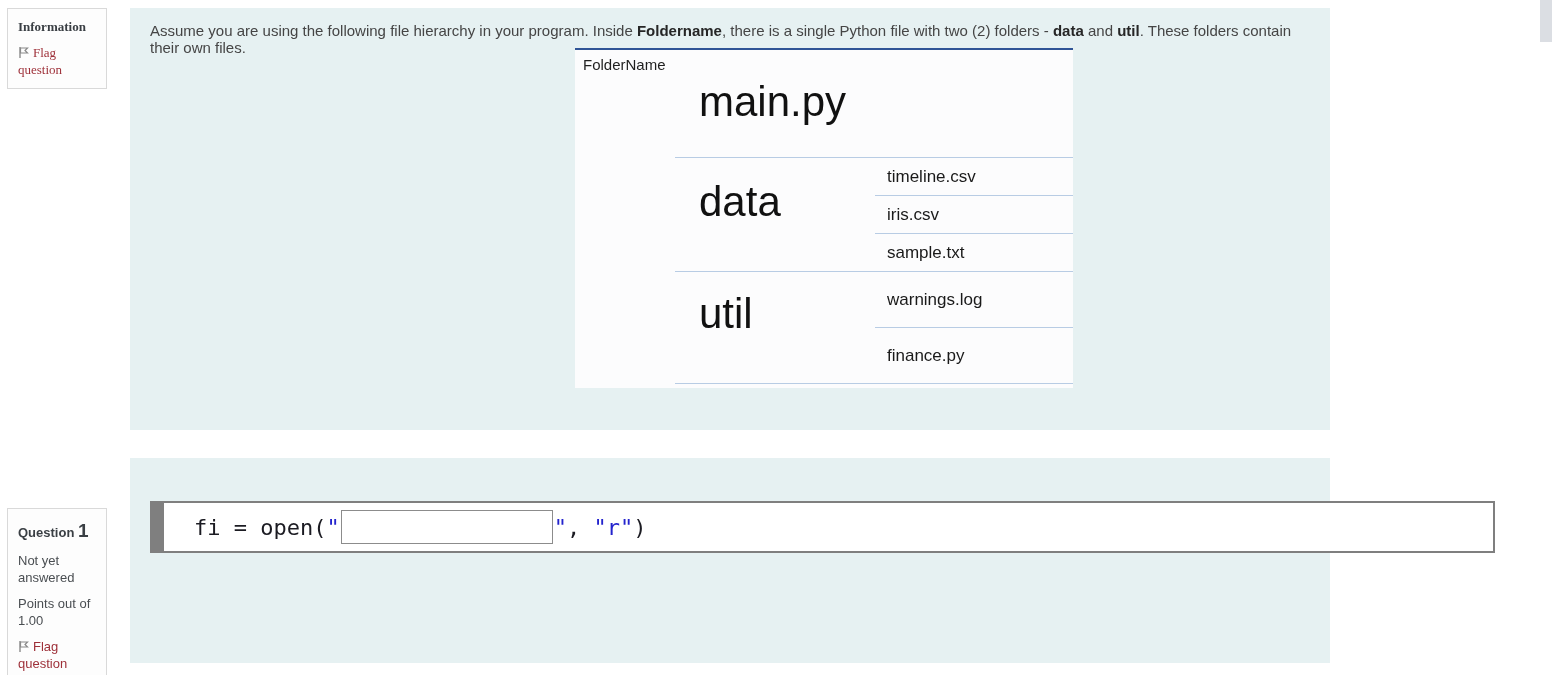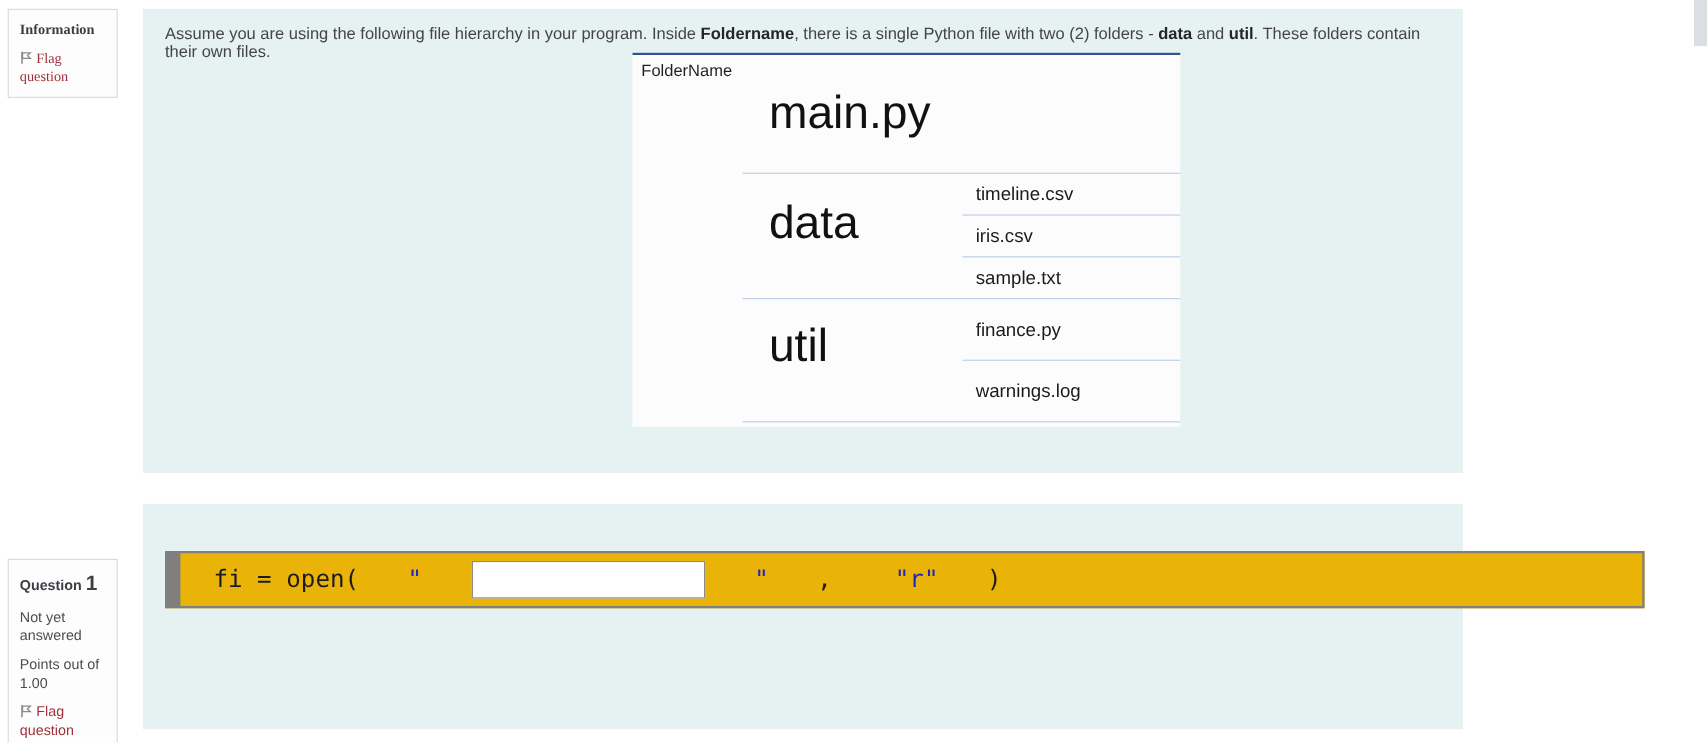--- a/index.html
+++ b/index.html
@@ -41,24 +41,24 @@
   .main-row .big-label { padding-top:2px; }
   .data-row .big-label { padding-top:22px; }
   .util-row .big-label { padding-top:20px; }
   .file-col { flex:1; display:flex; flex-direction:column; }
   .file-row { flex:1; display:flex; align-items:center; padding-left:12px;
               font-size:17px; color:#1a1a1a; }
   .file-row:not(:last-child){ border-bottom:1px solid #b8cce4; }
 
   
   .code-block { position:absolute; left:20px; top:43px; width:1345px; height:52px;
-                background:#eab308; border:2px solid #7f7f7f; border-left:14px solid #7f7f7f;
+                background:#ffffff; border:2px solid #7f7f7f; border-left:14px solid #7f7f7f;
                 display:flex; align-items:center; padding-left:30px;
                 font-family:"DejaVu Sans Mono","Liberation Mono",monospace;
-                font-size:22px; white-space:pre;gap:44px; }
+                font-size:22px; white-space:pre; }
   .code-dark { color:#1b1b22; }
   .code-blue { color:#2323cd; }
   .blank-input { width:212px; height:34px; border:1px solid #8c8c8c; background:#fff;
                  margin:0 1px; font-family:"DejaVu Sans Mono",monospace; font-size:18px;
                  padding:0 6px; outline:none; }
 
   
   .scroll-thumb { position:absolute; right:0; top:0; width:12px; height:42px;
                   background:#dbdee3; }
 </style>
@@ -111,22 +111,22 @@
               <div class="file-row">timeline.csv</div>
               <div class="file-row">iris.csv</div>
               <div class="file-row">sample.txt</div>
             </div>
         </div>
         <div class="d-row util-row">
           <div class="big-label-cell">
             <span class="big-label">util</span>
           </div>
           <div class="file-col">
+              <div class="file-row">warnings.log</div>
               <div class="file-row">finance.py</div>
-              <div class="file-row">warnings.log</div>
             </div>
         </div>
       </div>
     </div>
   </div>
 
   <div class="panel" id="panel-question">
 
     <div class="code-block">
       <span class="code-dark">fi = open(</span><span class="code-blue">"</span><input class="blank-input" type="text" value="" style=""><span class="code-blue">"</span><span class="code-dark">, </span><span class="code-blue">"r"</span><span class="code-dark">)</span>

